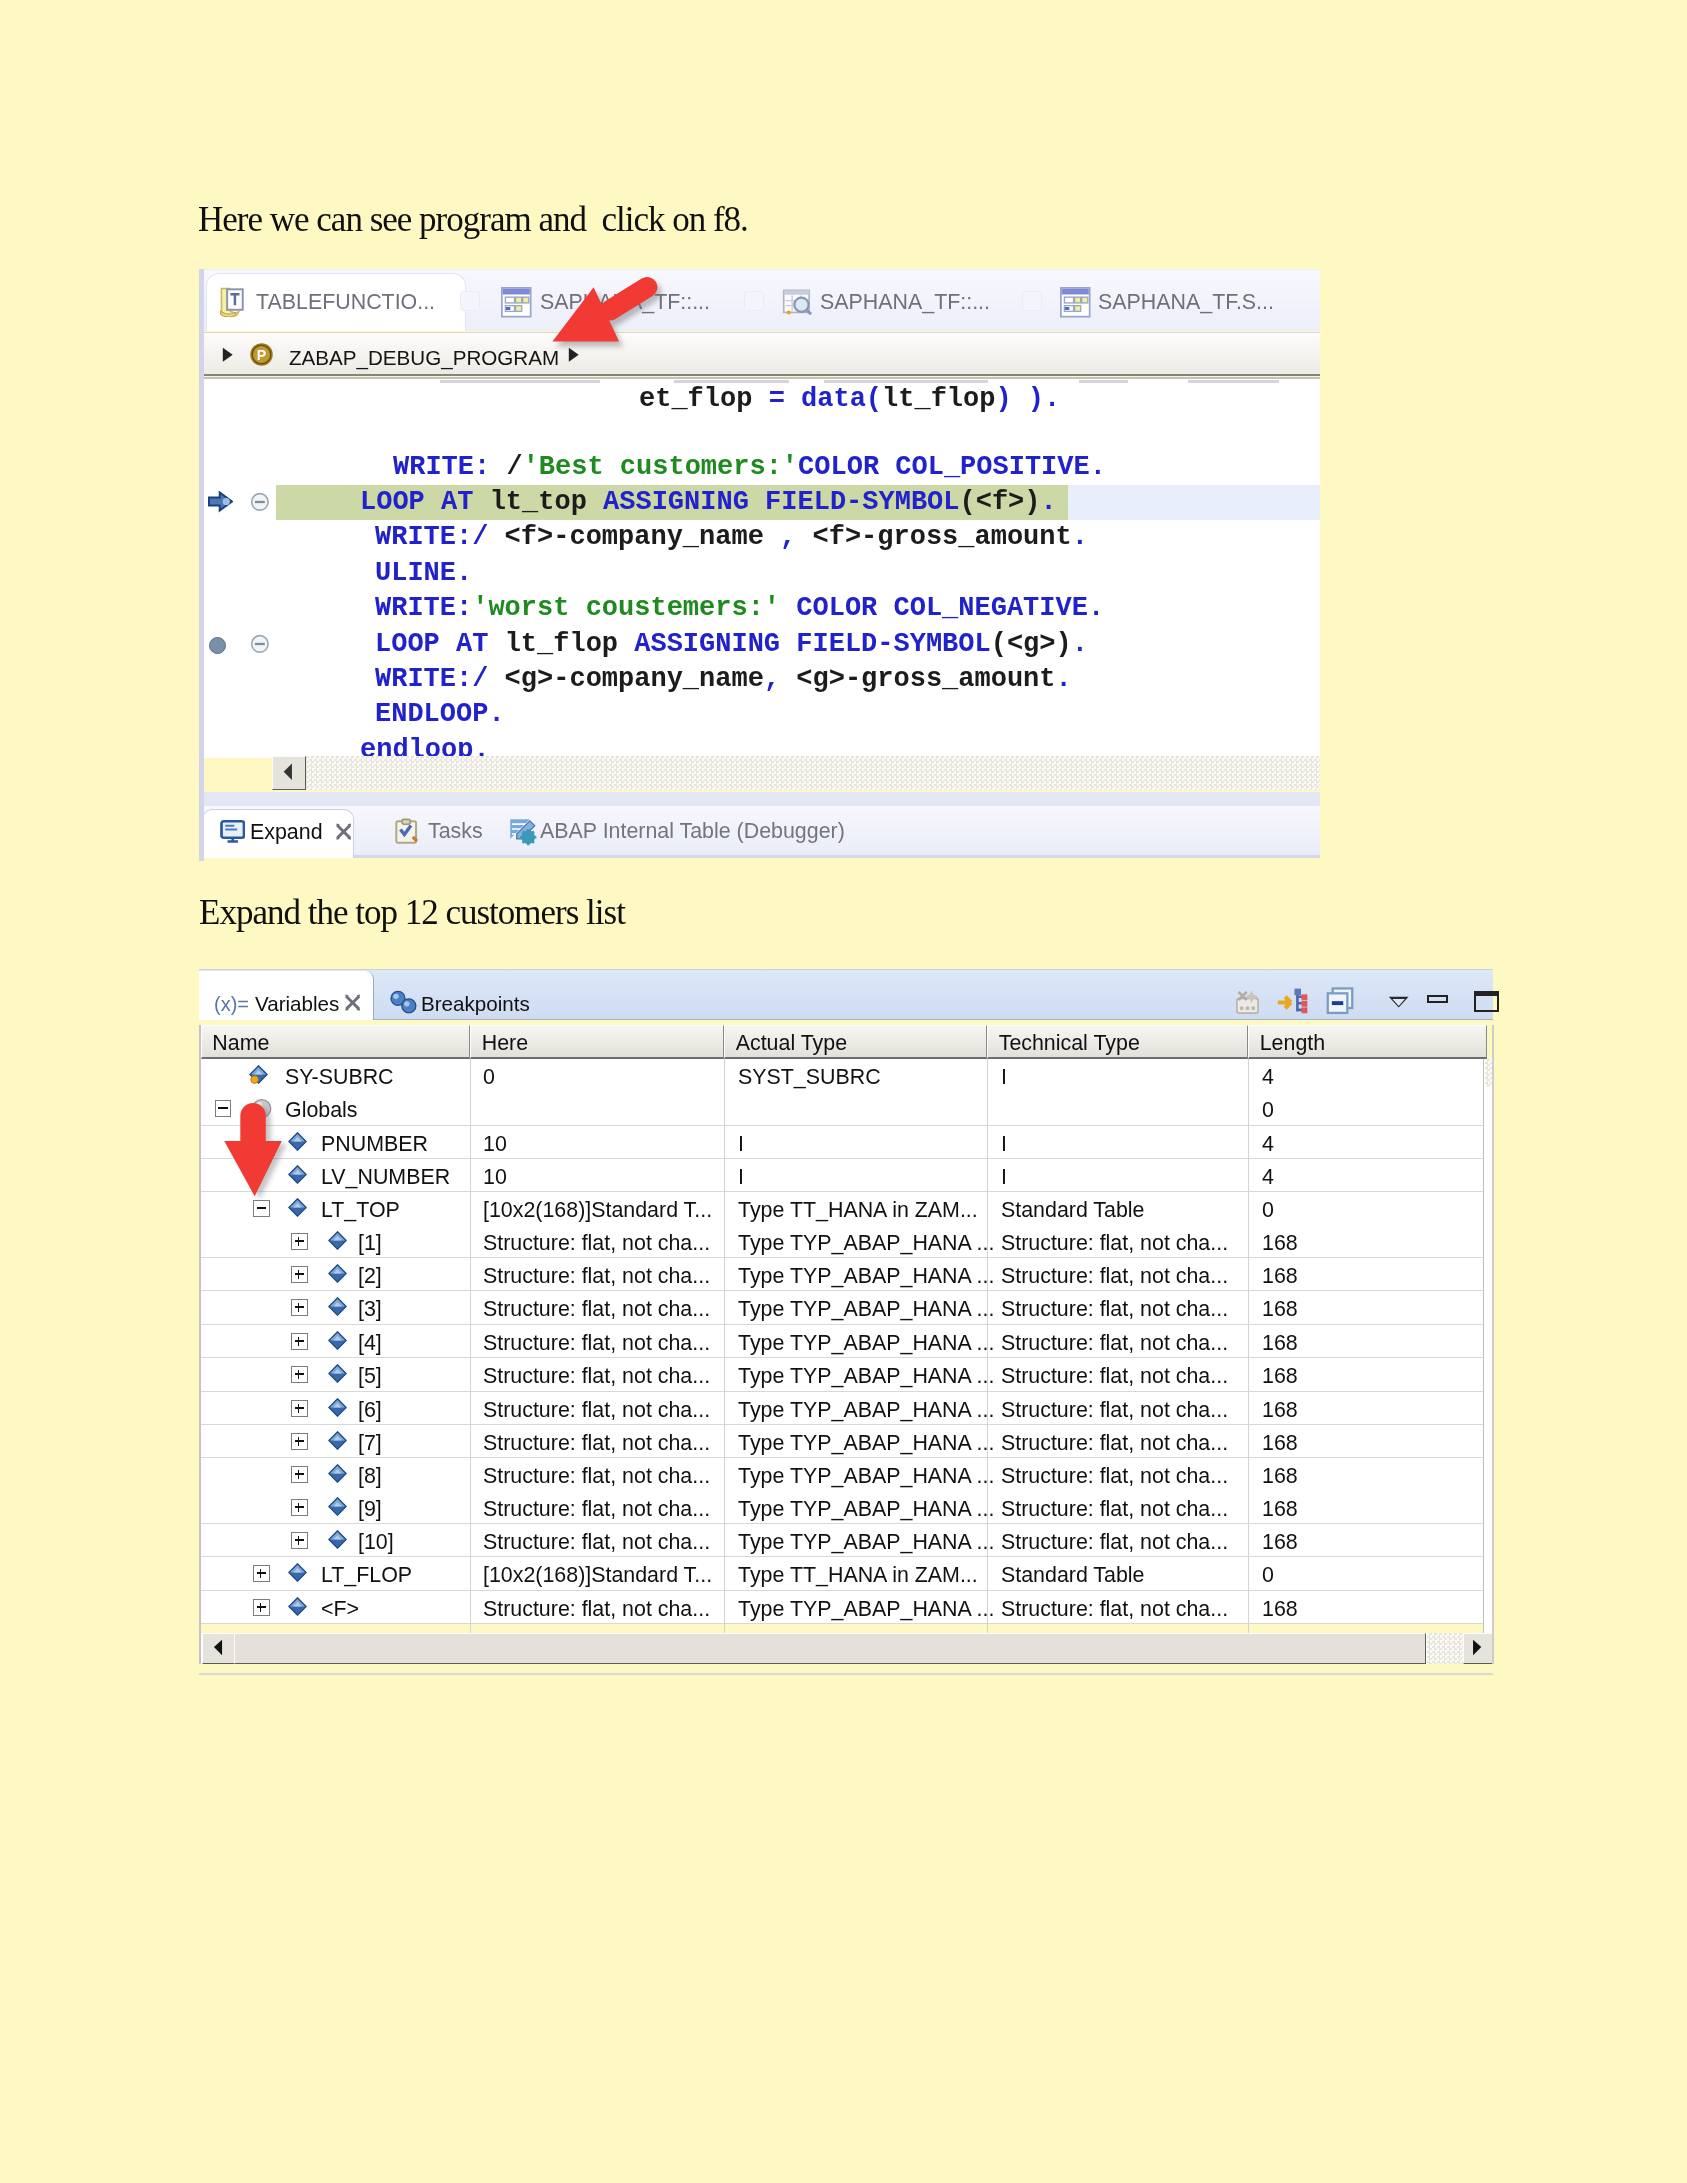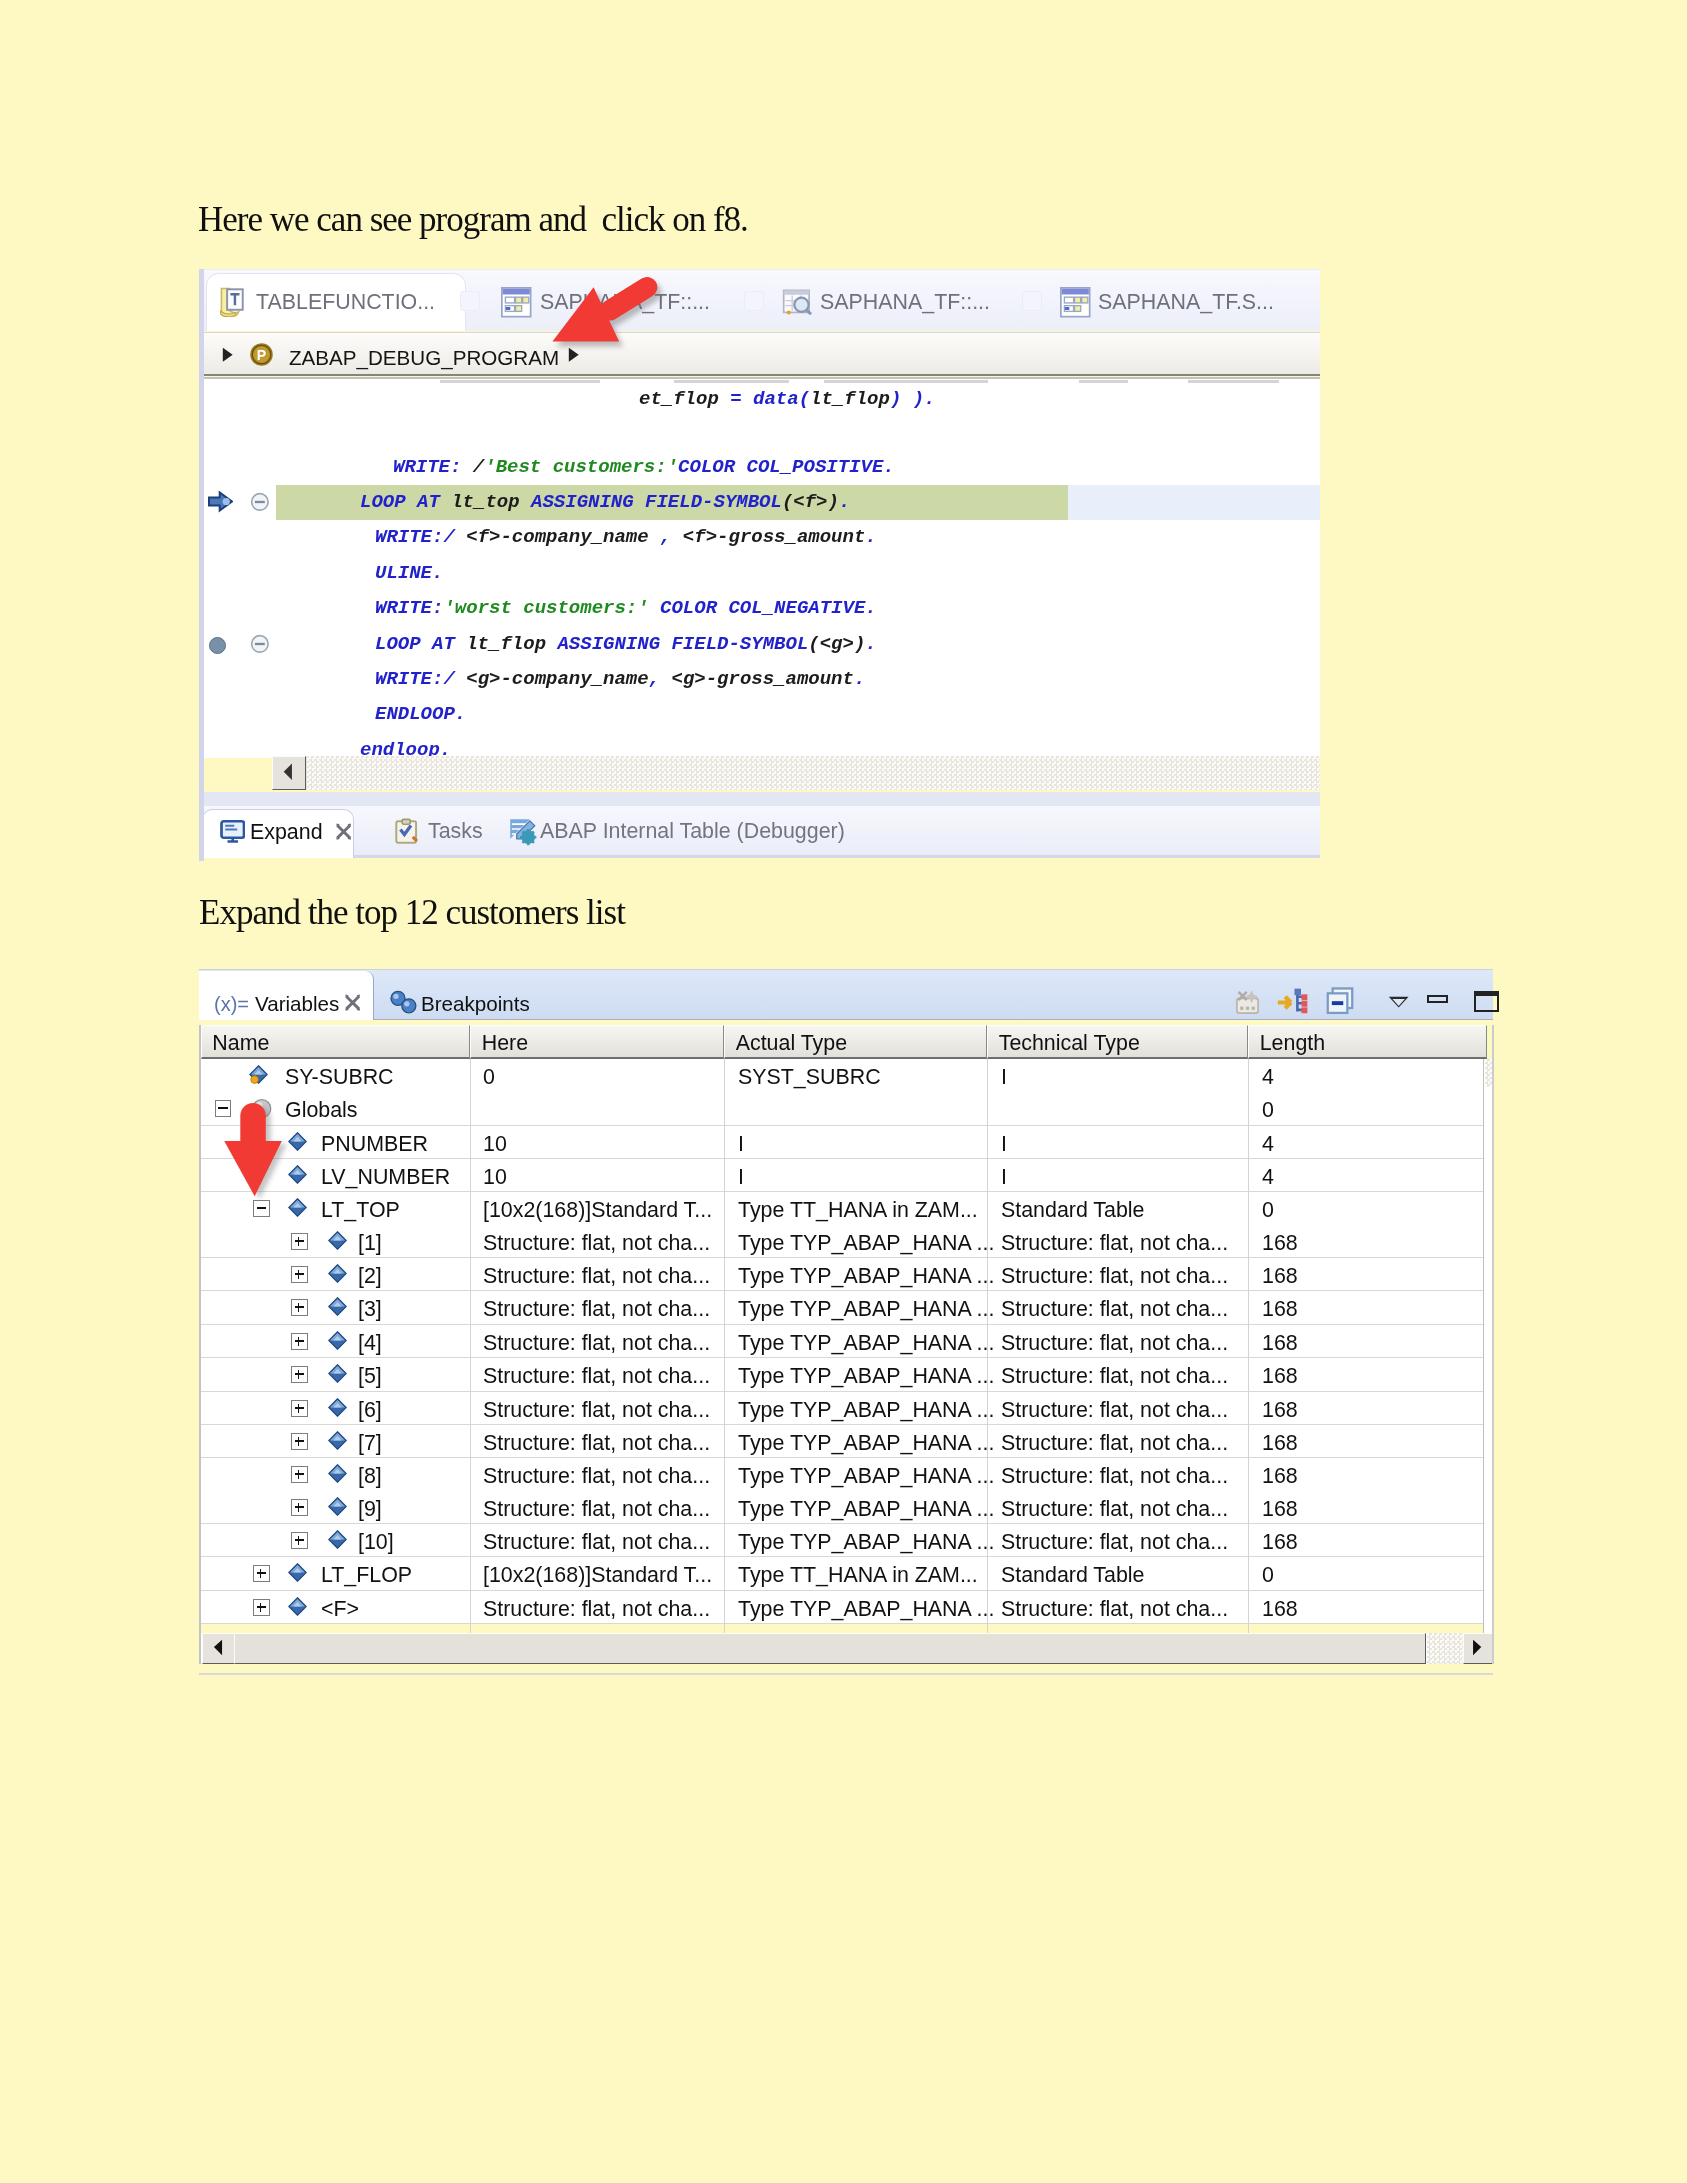--- a/index.html
+++ b/index.html
@@ -10,22 +10,22 @@
 #shot1{left:199px;top:269px;width:1121px;height:592px;}
 .tabbar{left:0;top:0;width:1121px;height:62px;background:linear-gradient(#f8f9fe,#eceef9);
   border-left:4.1px solid #cdd0e8;border-top:1.6px solid #eceef9;box-sizing:border-box;}
 .tabtxt{font-size:21.4px;color:#70707c;white-space:nowrap;top:21.4px;}
 .tab1{left:6.6px;top:4.1px;width:260px;height:58px;background:#fff;border:1.6px solid #e2e4f3;
   border-bottom:none;border-radius:13px 13px 0 0;box-sizing:border-box;}
 .ghost{top:22px;width:20px;height:20px;background:#f4f5fc;border:0.8px solid #eaecf8;border-radius:3.3px;box-sizing:border-box;}
 .bcrumb{left:0;top:63px;width:1121px;height:44px;background:linear-gradient(#fdfcfa,#edebe5);
   border-top:0.8px solid #d9d6d0;border-bottom:2.5px solid #85847f;box-sizing:border-box;}
 .codearea{left:0;top:108px;width:1121px;height:381px;background:#fff;overflow:hidden;}
-.cl{position:absolute;font-family:"Liberation Mono",monospace;font-weight:bold;font-size:19px;
-  line-height:35px;white-space:pre;color:#1c1c1c;font-style:italic;}
+.cl{position:absolute;font-family:"Liberation Mono",monospace;font-weight:bold;font-size:27px;
+  line-height:35px;white-space:pre;color:#1c1c1c;}
 .b{color:#2222cc;} .g{color:#1f8a1f;} .k{color:#1c1c1c;}
 .dash{position:absolute;top:3.3px;height:2.5px;background:#d6d4da;}
 .checker{background-image:conic-gradient(#e8e5dc 25%,#fcfbf8 0 50%,#e8e5dc 0 75%,#fcfbf8 0);background-size:5px 5px;}
 .sbtn{background:#e6e3dc;border-top:1.6px solid #fdfcf9;border-left:1.6px solid #fdfcf9;
   border-right:1.6px solid #5c5c5c;border-bottom:1.6px solid #5c5c5c;box-sizing:border-box;}
 .gapband{left:0;top:523px;width:1121px;height:14px;background:#e3e6f3;}
 .consbar{left:0;top:537px;width:1121px;height:52px;background:linear-gradient(#f7f8fd,#eaedf8);
   border-bottom:3.3px solid #d4d7ea;box-sizing:border-box;}
 .constab{left:3.3px;top:540px;width:152px;height:49px;background:#fff;border:1.6px solid #ccd0e6;border-bottom:none;
   border-radius:10px 10px 0 0;box-sizing:border-box;}
@@ -117,21 +117,21 @@
 <div class="dash" style="left:625px;width:164px"></div>
 <div class="dash" style="left:880px;width:49px"></div>
 <div class="dash" style="left:989px;width:91px"></div>
 <div class="abs" style="left:77px;top:108px;width:793px;height:35px;background:#ccd8a5"></div>
 <div class="abs" style="left:869px;top:108px;width:252px;height:35px;background:#e9eefb"></div>
 <div class="cl" style="left:440px;top:5px"><span class="k">et_flop </span><span class="b">= data(</span><span class="k">lt_flop</span><span class="b">) ).</span></div>
 <div class="cl" style="left:194px;top:73px"><span class="b">WRITE: </span><span class="k">/</span><span class="g">'Best customers:'</span><span class="b">COLOR COL_POSITIVE.</span></div>
 <div class="cl" style="left:161px;top:108px"><span class="b">LOOP AT </span><span class="k">lt_top </span><span class="b">ASSIGNING FIELD-SYMBOL</span><span class="k">(&lt;f&gt;)</span><span class="b">.</span></div>
 <div class="cl" style="left:176px;top:143px"><span class="b">WRITE:/</span><span class="k"> &lt;f&gt;-company_name </span><span class="b">,</span><span class="k"> &lt;f&gt;-gross_amount</span><span class="b">.</span></div>
 <div class="cl" style="left:176px;top:179px"><span class="b">ULINE.</span></div>
-<div class="cl" style="left:176px;top:214px"><span class="b">WRITE:</span><span class="g">'worst customers:'</span><span class="b"> COLOR COL_NEGATIVE.</span></div>
+<div class="cl" style="left:176px;top:214px"><span class="b">WRITE:</span><span class="g">'worst coustemers:'</span><span class="b"> COLOR COL_NEGATIVE.</span></div>
 <div class="cl" style="left:176px;top:250px"><span class="b">LOOP AT </span><span class="k">lt_flop </span><span class="b">ASSIGNING FIELD-SYMBOL</span><span class="k">(&lt;g&gt;)</span><span class="b">.</span></div>
 <div class="cl" style="left:176px;top:285px"><span class="b">WRITE:/</span><span class="k"> &lt;g&gt;-company_name</span><span class="b">,</span><span class="k"> &lt;g&gt;-gross_amount</span><span class="b">.</span></div>
 <div class="cl" style="left:176px;top:320px"><span class="b">ENDLOOP.</span></div>
 <div class="cl" style="left:161px;top:356px"><span class="b">endloop.</span></div>
 <svg class="abs" style="left:9px;top:113px" width="25" height="23" viewBox="0 0 15 14">
 <path d="M0.5 4.5h6.5V1.5l7.5 5.5 -7.5 5.5V9.5H0.5z" fill="#4a78b8" stroke="#1c3f78" stroke-width="1.2"></path>
 <circle cx="11" cy="7" r="2.2" fill="#9cc0e8"></circle>
         </svg>
 <svg class="abs" style="left:51px;top:115px" width="20.6" height="20.6" viewBox="0 0 25 25">
           <circle cx="12" cy="12" r="10" fill="#f2f5f8" stroke="#9ba8b4" stroke-width="2"></circle>

